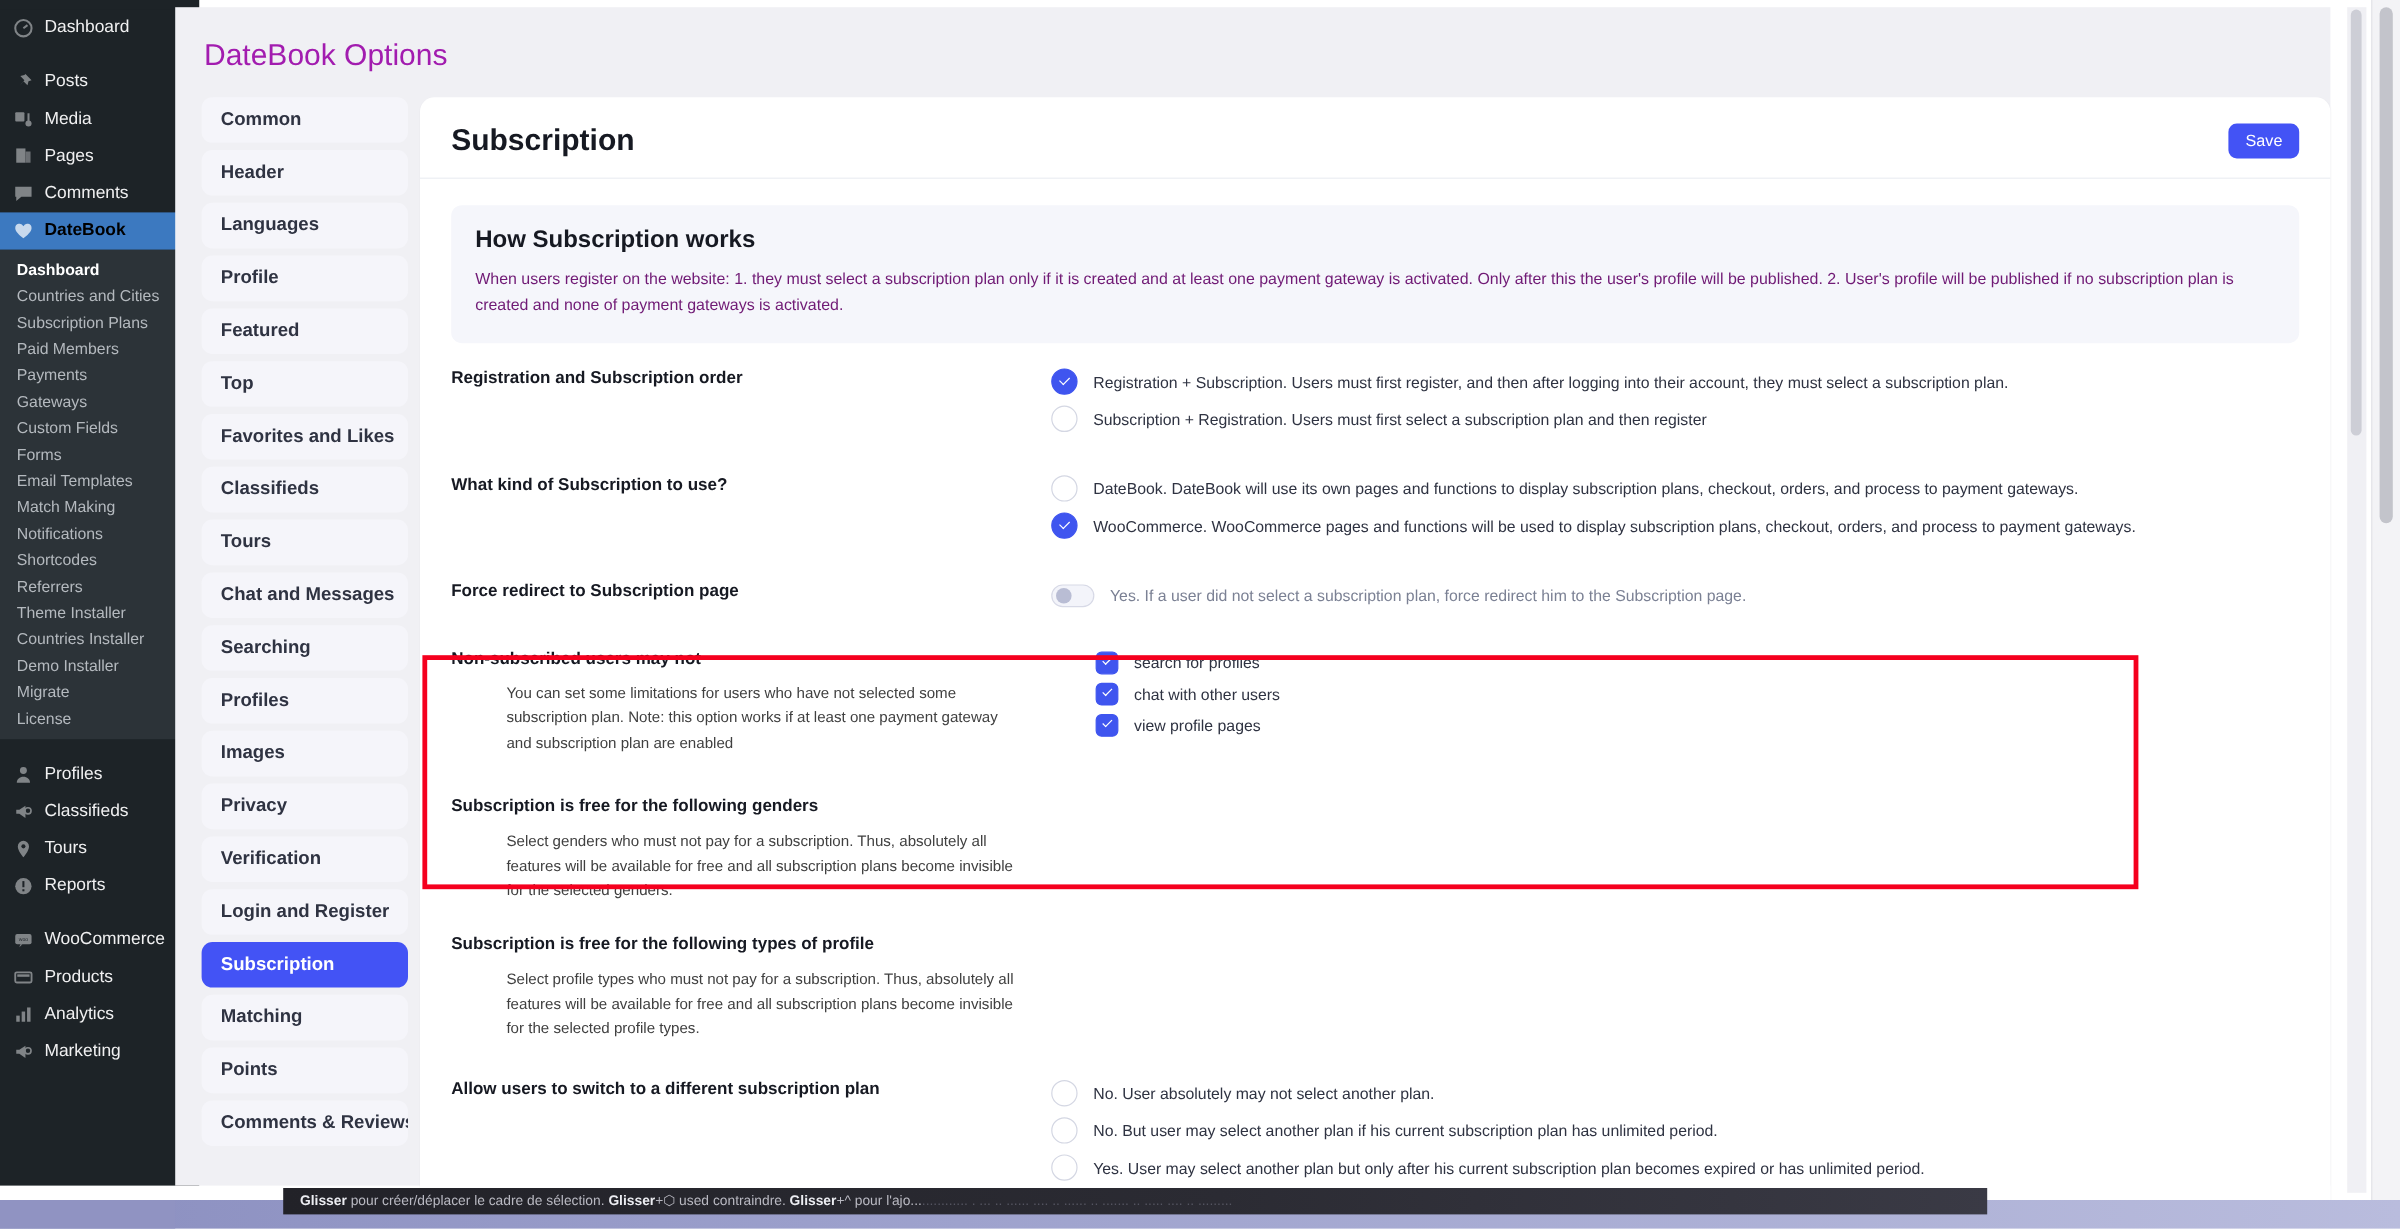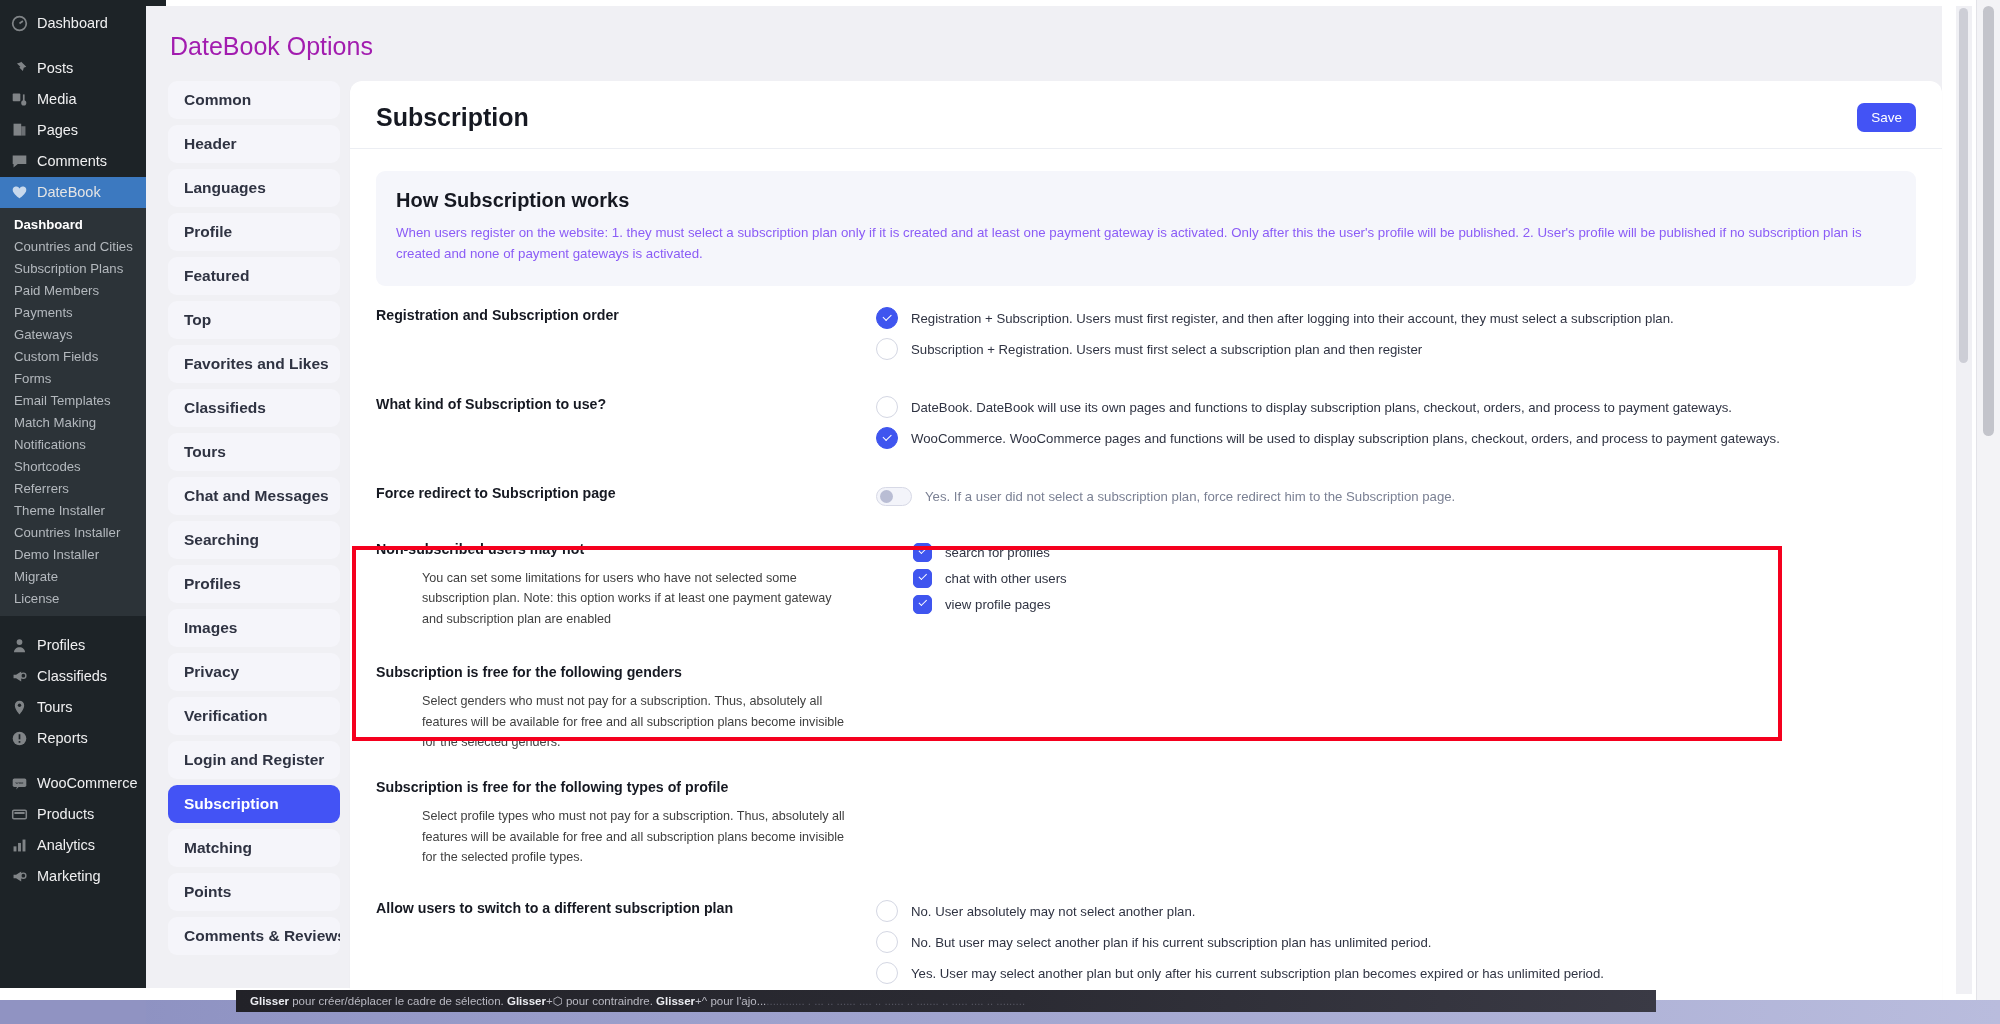--- a/index.html
+++ b/index.html
@@ -20,21 +20,21 @@
   }
   .wp-top-strip { height: 8px; background:#1d2327; }
   .wp-item {
     display: flex; align-items: center; gap: 9px;
     height: 31px; padding: 0 0 0 11px; color:#f0f0f1;
     font-size: 14.5px; line-height: 1;
     white-space: nowrap;
   }
   .wp-item .ico { width:17px; height:17px; flex:0 0 17px; display:block; opacity:.72; }
   .wp-item .ico svg { width:17px; height:17px; display:block; fill:#a7aaad; }
-  .wp-item.active { background:#3c79c0; color:#e5e5e5; position:relative; }
+  .wp-item.active { background:#3c79c0; color:#000000; position:relative;font-weight:bold; }
   .wp-item.active .ico svg { fill:#fff; opacity:1; }
   .wp-item.active::after{
     content:""; position:absolute; right:-8px; top:50%; transform:translateY(-50%);
     border:8px solid transparent; border-right-color:#f0f0f1; border-left:0;
   }
   .wp-gap { height:14px; }
   .wp-sub {
     background:#2c3338; padding: 5px 0 7px 0;
   }
   .wp-subitem {
@@ -80,21 +80,21 @@
     background:#4353f5; color:#fff; border:0; border-radius:7px;
     font-size:13.5px; font-family:"Liberation Sans", sans-serif;
     padding: 7px 14px; cursor:pointer;
   }
 
   .notice {
     margin: 22px 26px 10px 26px; background:#f5f6fb; border-radius: 9px;
     padding: 18px 20px 22px 20px;
   }
   .notice h3 { font-size: 20px; color:#161922; margin-bottom: 11px; }
-  .notice p { font-size: 13.3px; color:#8b5cf6; line-height: 1.55; }
+  .notice p { font-size: 13.3px; color:#701a75; line-height: 1.55; }
 
   
   .row { display:flex; padding: 10px 26px 4px 26px; }
   .row .lbl { width: 500px; flex: 0 0 500px; padding-right: 26px; }
   .row .lbl h4 { font-size: 14.2px; color:#161922; font-weight:bold; line-height:1.4; }
   .row .lbl p  { font-size: 12.6px; color:#404040; line-height:1.62; margin-top: 8px; margin-left: 46px; }
   .row .ctl { flex:1; padding-top: 1px; }
 
   .opt { display:flex; align-items:center; gap: 13px; min-height: 22px; margin-bottom: 9px; }
   .opt span.txt { font-size: 13.2px; color:#2f3342; line-height:1.3; }
@@ -504,16 +504,16 @@
   <div class="inner-scroll">
     <div class="thumb"></div>
   </div>
   <div class="outer-scroll">
     <div class="thumb"></div>
   </div>
 
   <div class="desk-bottom"></div>
   <div class="desk-left-bottom"></div>
   <div class="statusbar">
-    <b>Glisser</b><span> pour créer/déplacer le cadre de sélection. </span><b>Glisser</b><span>+⬡ pour contraindre. </span><b>Glisser</b><span>+^ pour l'ajo...</span><span class="fade">............  . ...  .. ......  .... .. ...... .. ....... .. ..... .... .. .........</span>
+    <b>Glisser</b><span> pour créer/déplacer le cadre de sélection. </span><b>Glisser</b><span>+⬡ used contraindre. </span><b>Glisser</b><span>+^ pour l'ajo...</span><span class="fade">............  . ...  .. ......  .... .. ...... .. ....... .. ..... .... .. .........</span>
   </div>
 
 </div>
 
 </body></html>

